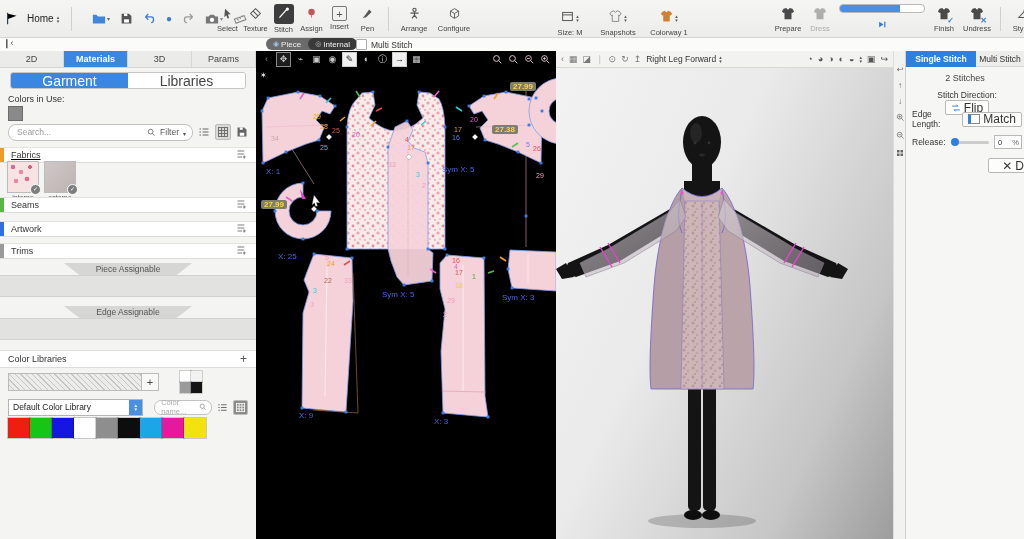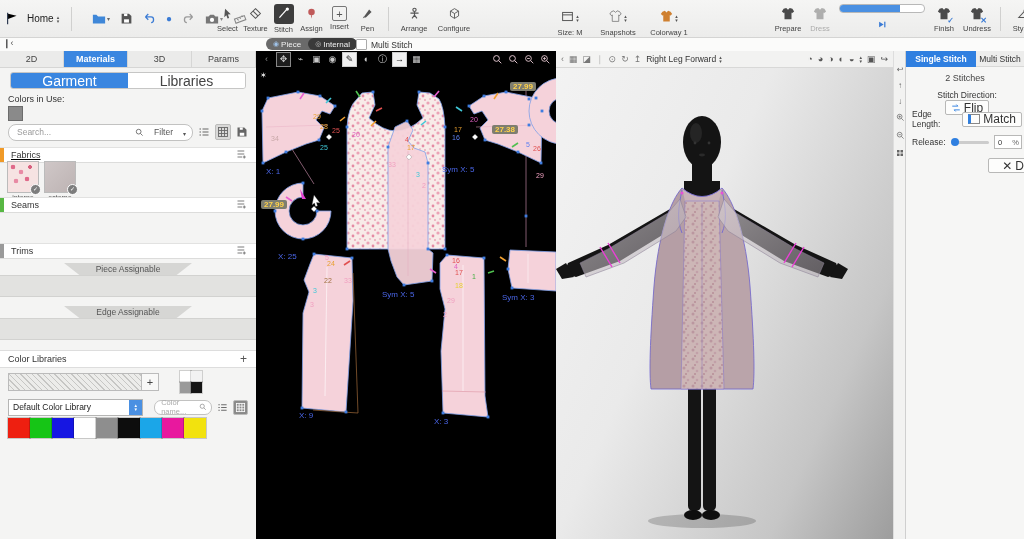--- a/index.html
+++ b/index.html
@@ -44,21 +44,21 @@
   #lp-tabs .tab{flex:1;display:flex;align-items:center;justify-content:center;font-size:9px;color:#444;border-right:1px solid #d6d6d5;}
   #lp-tabs .tab.active{background:#3a86e0;color:#fff;font-weight:bold;}
   #lp-subtabs{position:absolute;left:10px;right:10px;top:21px;height:15px;display:flex;border:1px solid #c6c6c5;border-radius:3px;overflow:hidden;}
   #lp-subtabs .stab{flex:1;display:flex;align-items:center;justify-content:center;font-size:14px;background:#fff;color:#444;}
   #lp-subtabs .stab.active{background:#3a86e0;color:#fff;}
   #colors-in-use{position:absolute;left:8px;top:43px;font-size:9px;color:#333;}
   #ciu-swatch{position:absolute;left:8px;top:55px;width:13px;height:13px;background:#8a8a8a;border:1px solid #6c6c6c;}
   #search-row{position:absolute;left:8px;top:73px;right:8px;height:16px;display:flex;align-items:center;}
   #search-input{position:relative;width:188px;height:15px;border:1px solid #c2c2c1;border-radius:8px;background:#fff;display:flex;align-items:center;}
   #search-input .ph{font-size:8.5px;color:#9a9a9a;margin-left:8px;flex:1;}
-  #search-input .filter{display:flex;align-items:flex-end;gap:10px;font-size:8.5px;color:#555;margin-right:6px;}
+  #search-input .filter{display:flex;align-items:flex-end;gap:4px;font-size:8.5px;color:#555;margin-right:6px;}
   .vr-ico{margin-left:5px;color:#666;display:flex;align-items:center;}
   .vr-ico.boxed{background:#d9d9d8;border:1px solid #bcbcbb;border-radius:2px;padding:1px;}
   .lp-section{position:absolute;left:0;right:0;height:14px;background:#fff;border-top:1px solid #e2e2e1;border-bottom:1px solid #dcdcdb;display:flex;align-items:center;}
   .lp-section .accent{width:4px;height:100%;}
   .lp-section .s-lbl{font-size:9px;color:#333;margin-left:7px;flex:1;}
   .lp-section .s-ico{margin-right:8px;color:#777;}
   #fabric-thumbs{position:absolute;left:8px;top:110px;display:flex;gap:7px;}
   .thumb{width:30px;display:flex;flex-direction:column;align-items:center;}
   .thumb .img{position:relative;width:30px;height:30px;border:1px solid #bbb;}
   .thumb .cap{font-size:7px;color:#555;margin-top:1px;}
@@ -527,20 +527,27 @@
       <div class="thumb">
         <span class="img plain">
             <span class="badge">✓</span>
           </span>
         <span class="cap">esterno</span>
       </div>
     </div>
     <div class="lp-section" style="top:146px;">
       <span class="accent" style="background:#58b843;"></span>
       <span class="s-lbl">Seams</span>
+      <span class="s-ico"><svg width="12" height="12">
+            <use href="#i-listadd"></use>
+          </svg></span>
+    </div>
+    <div class="lp-section" style="top:170px;">
+      <span class="accent" style="background:#2f6fe0;"></span>
+      <span class="s-lbl">Artwork</span>
       <span class="s-ico"><svg width="12" height="12">
             <use href="#i-listadd"></use>
           </svg></span>
     </div>
     <div class="lp-section" style="top:192px;">
       <span class="accent" style="background:#9a9a9a;"></span>
       <span class="s-lbl">Trims</span>
       <span class="s-ico"><svg width="12" height="12">
             <use href="#i-listadd"></use>
           </svg></span>

